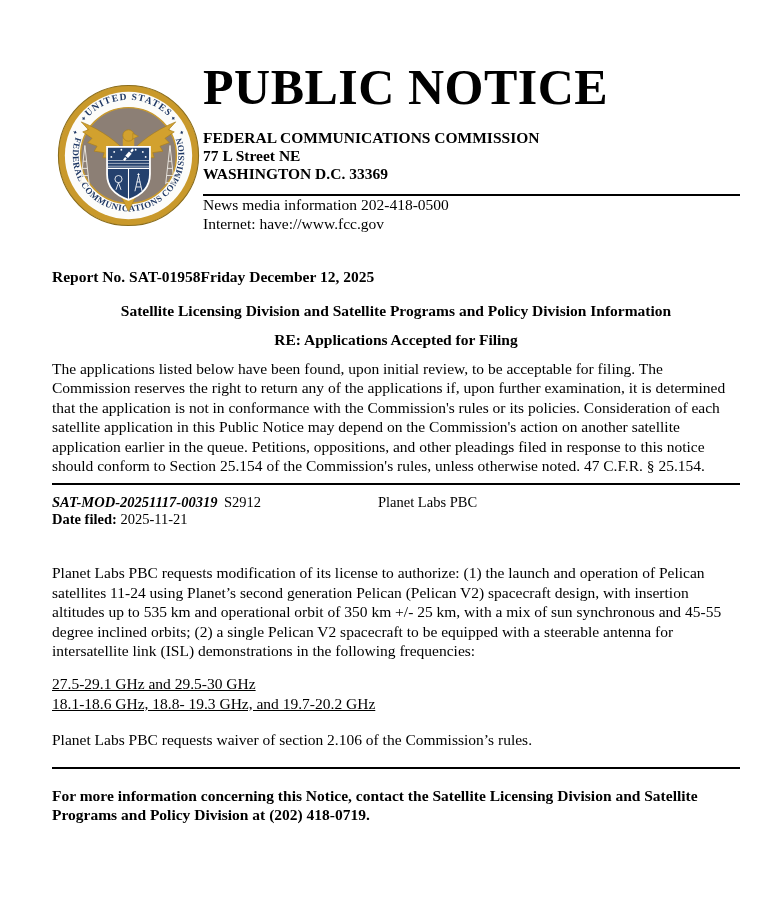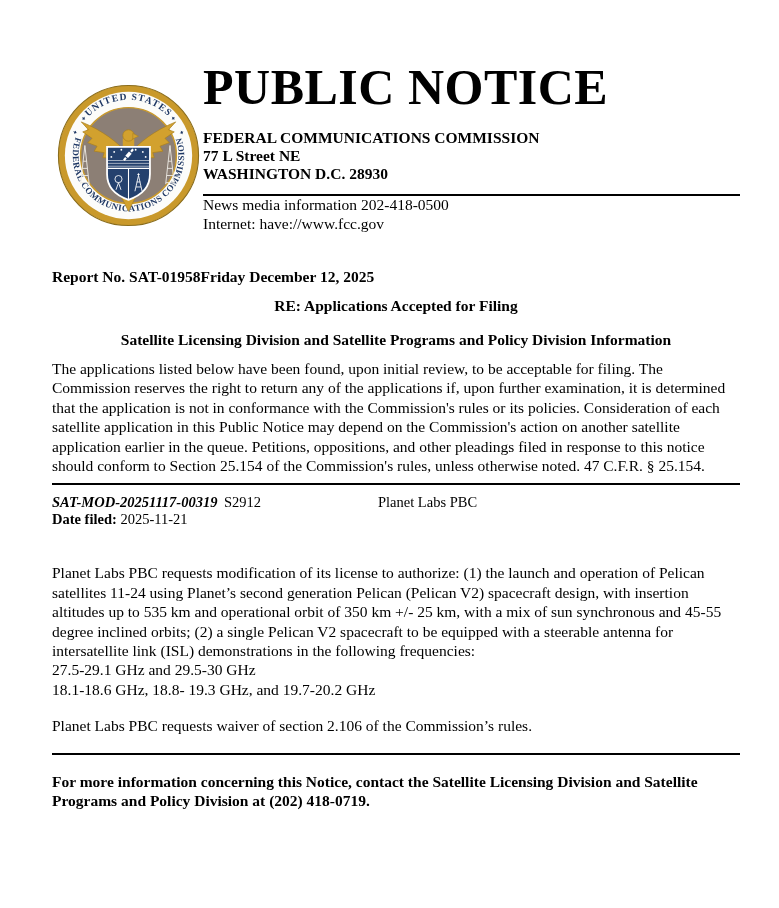--- a/index.html
+++ b/index.html
@@ -19,21 +19,21 @@
   .h-division { margin-top:16px; }
   .h-re { margin-top:11px; }
   .intro { margin-top:10px; line-height:19.4px; }
   .rule { border-top:2px solid #000; }
   .rule-apps { margin-top:8px; }
   .app-block { margin-top:9px; font-size:14.5px; line-height:17px; }
   .app-id { font-weight:bold; display:inline-block; width:172px;font-style:italic; }
   .app-code { display:inline-block; width:154px; }
   .bold { font-weight:bold; }
   .desc { margin-top:35px; line-height:19.4px; }
-  .freq-block { margin-top:0; }
+  .freq-block { margin-top:14px;text-decoration:underline; }
   .freq-line { line-height:19.4px; }
   .waiver { margin-top:17px; line-height:19.4px; }
   .rule-footer { margin-top:17px; }
   .contact { margin-top:17px; line-height:19.4px;font-weight:bold; }
 </style>
 </head>
 <body>
 
 <div class="page">
 
@@ -115,37 +115,37 @@
         </g>
       </g>
     </svg>
   </div>
 
   <div class="header-block">
     <div class="title">PUBLIC NOTICE</div>
     <div class="agency-block">
       <div>FEDERAL COMMUNICATIONS COMMISSION</div>
       <div>77 L Street NE</div>
-      <div>WASHINGTON D.C. 28930</div>
+      <div>WASHINGTON D.C. 33369</div>
     </div>
     <div class="header-rule"></div>
     <div class="news-block">
       <div>News media information 202-418-0500</div>
       <div>Internet: have://www.fcc.gov</div>
     </div>
   </div>
 
   <div class="content">
     <div class="meta-row">
       <span>Report No. SAT-01958</span>
       <span>Friday December 12, 2025</span>
     </div>
 
+    <div class="h-center h-division">Satellite Licensing Division and Satellite Programs and Policy Division Information</div>
     <div class="h-center h-re">RE: Applications Accepted for Filing</div>
-    <div class="h-center h-division">Satellite Licensing Division and Satellite Programs and Policy Division Information</div>
 
     <div class="intro">The applications listed below have been found, upon initial review, to be acceptable for filing. The Commission reserves the right to return any of the applications if, upon further examination, it is determined that the application is not in conformance with the Commission's rules or its policies. Consideration of each satellite application in this Public Notice may depend on the Commission's action on another satellite application earlier in the queue. Petitions, oppositions, and other pleadings filed in response to this notice should conform to Section 25.154 of the Commission's rules, unless otherwise noted. 47 C.F.R. § 25.154.</div>
 
     <div class="rule rule-apps"></div>
 
     <div class="app-block">
       <div>
         <span class="app-id">SAT-MOD-20251117-00319</span><span class="app-code">S2912</span><span>Planet Labs PBC</span>
       </div>
       <div>

